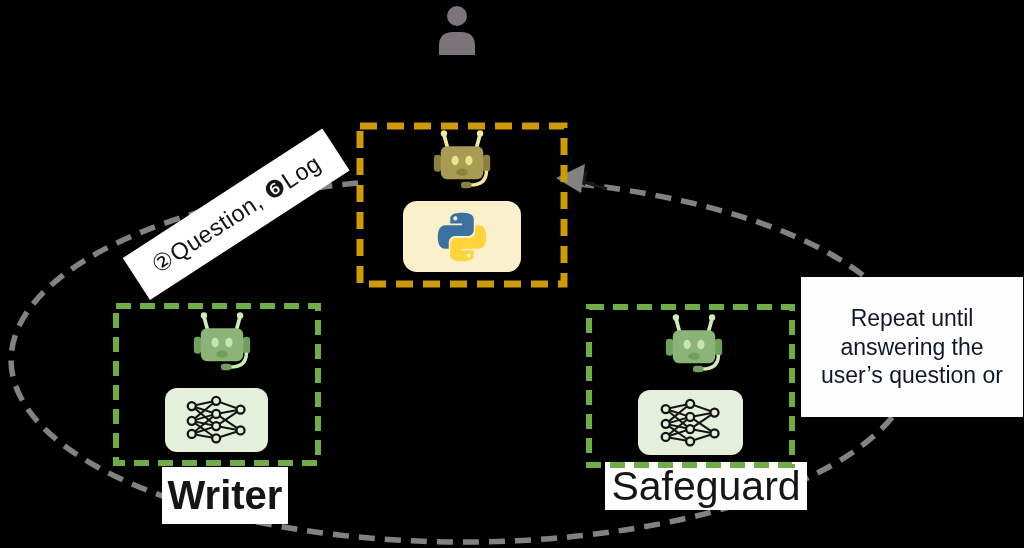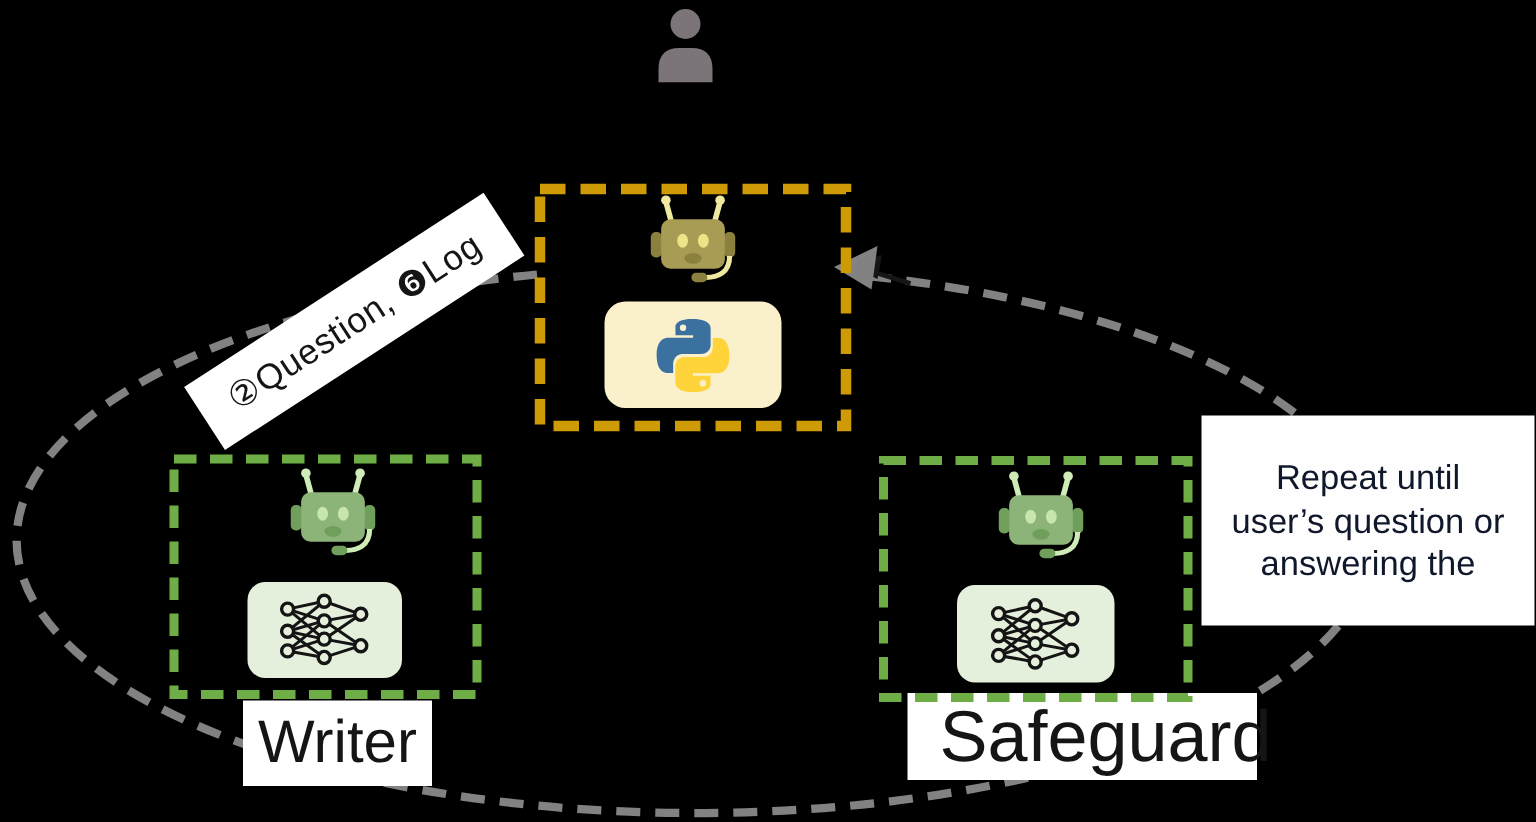--- a/index.html
+++ b/index.html
@@ -3,22 +3,22 @@
 <meta charset="utf-8">
 <style>
   html,body{margin:0;padding:0;background:#000;}
   .canvas{position:relative;width:1024px;height:548px;background:#000;overflow:hidden;
           font-family:"Liberation Sans", sans-serif;}
   .layer{position:absolute;left:0;top:0;width:1024px;height:548px;pointer-events:none;}
   .z1{z-index:1}.z2{z-index:2}.z3{z-index:3}.z4{z-index:4}
 
   .white-label{position:absolute;background:#fff;display:flex;align-items:center;justify-content:center;
                color:#151515;}
-  .writer-label{left:162px;top:467px;width:126px;height:57px;font-size:40px;}
-  .safeguard-label{left:605px;top:462px;width:202px;height:58px;font-size:48px;padding-left:31px;}
+  .writer-label{left:162px;top:467px;width:126px;height:57px;font-size:40px;font-weight:bold;}
+  .safeguard-label{left:605px;top:462px;width:202px;height:48px;font-size:41px;}
   .flow-label{left:150px;top:250px;width:238px;height:50px;font-size:23.5px;
               transform:rotate(-33deg);transform-origin:0 100%;letter-spacing:.5px;}
   .repeat-note{position:absolute;left:801px;top:277px;width:222px;height:140px;background:#FEFEFE;
                display:flex;flex-direction:column;align-items:center;justify-content:center;
                font-weight:normal;font-size:23px;line-height:1.25;color:#0f172a;text-align:center;}
 
   .agent{position:absolute;}
   .robot{width:68px;height:64px;}
   .robot-olive{--head:#A89B54;--dark:#8C803F;--eye:#EDE488;--lite:#EFE9A0;}
   .robot-green{--head:#8CB479;--dark:#6F9F5B;--eye:#C6E6AE;--lite:#CFEBB8;}
@@ -47,22 +47,22 @@
   <div class="white-label writer-label z2">
     <span>Writer</span>
   </div>
 
   <div class="white-label safeguard-label z2">
     <span>Safeguard</span>
   </div>
 
   <div class="repeat-note z2">
     <div>Repeat until</div>
+    <div>answering the</div>
     <div>user’s question or</div>
-    <div>answering the</div>
   </div>
 
   <svg class="layer z3" viewBox="0 0 1024 548">
     <rect x="360" y="126" width="204" height="158" fill="none" stroke-width="7" stroke-dasharray="17 10" stroke="#CE9A06"></rect>
     <rect x="116" y="306" width="202" height="157" fill="none" stroke-width="6" stroke-dasharray="15 9" stroke="#6FAE47"></rect>
     <rect x="589" y="307" width="203" height="158" fill="none" stroke-width="6" stroke-dasharray="15 9" stroke="#6FAE47"></rect>
   </svg>
 
   <svg class="z3" style="position:absolute;left:435px;top:5px;" width="44" height="50" viewBox="0 0 44 50">
     <circle cx="22" cy="11" r="10" fill="#7B757A"></circle>

